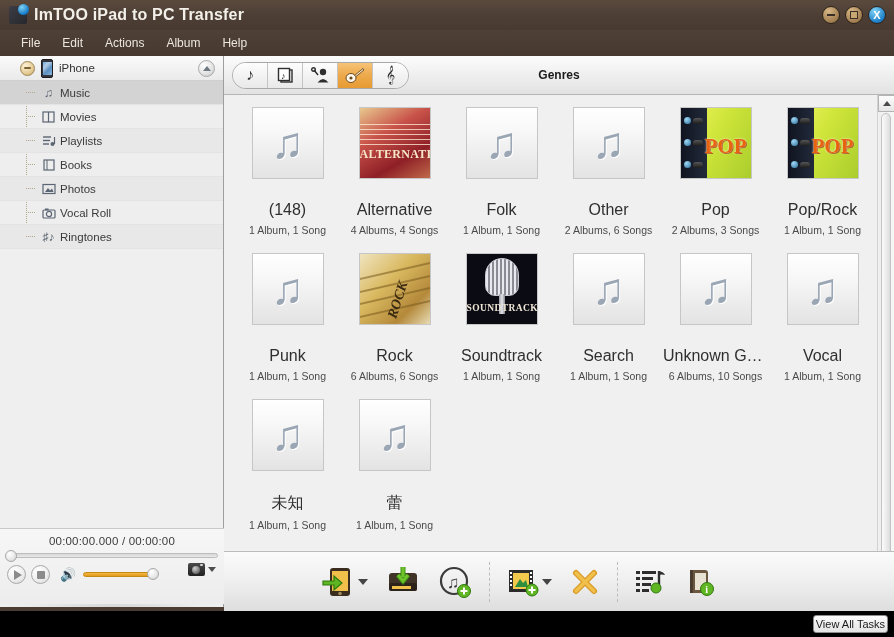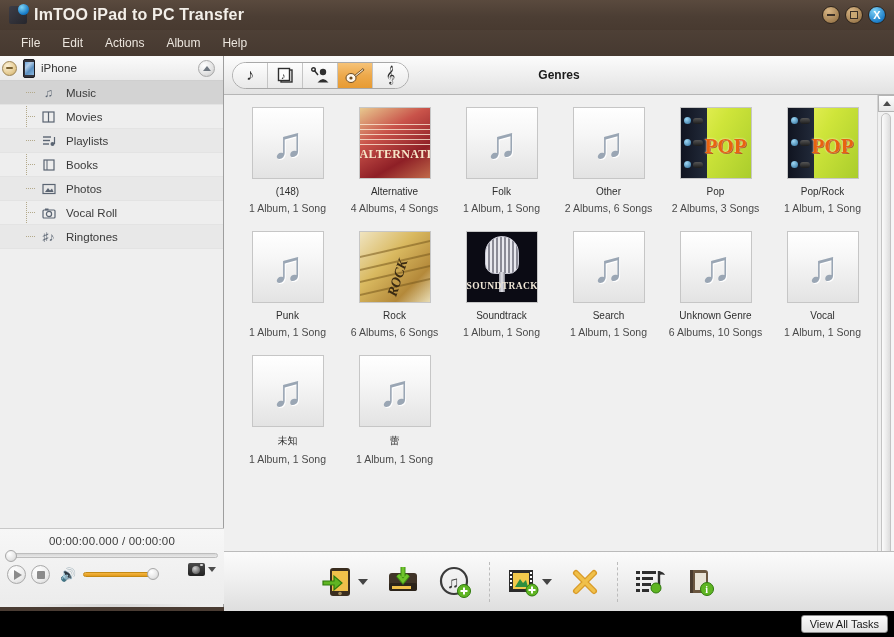--- a/index.html
+++ b/index.html
@@ -69,21 +69,21 @@
 
   
   .sidebar {
     position: absolute; left: 0; top: 0; width: 224px; height: 551px;
     background: #eeeeee; border-right: 1px solid #9e9e9e;
     display: flex; flex-direction: column;
   }
   .device-row {
     height: 25px; display: flex; align-items: center; position: relative;
     background: linear-gradient(to bottom, #fbfbfb, #eaeaea);
-    border-bottom: 1px solid #cfcfcf; padding-left: 2px; flex: 0 0 auto;
+    border-bottom: 1px solid #cfcfcf; padding-left: 20px; flex: 0 0 auto;
   }
   .circ-btn {
     width: 15px; height: 15px; border-radius: 50%;
     background: radial-gradient(circle at 35% 30%, #fdf2d8, #e3c98f 65%, #bfa164);
     border: 1px solid #9e8554; display: flex; align-items: center; justify-content: center;
   }
   .circ-btn .m { width: 7px; height: 2px; background: #7c6333; border-radius: 1px; }
   .iphone-ico {
     width: 12px; height: 19px; margin: 0 6px 0 6px; border-radius: 2px;
     background: #35353d; border: 1px solid #1d1d22; position: relative;
@@ -119,21 +119,21 @@
   }
   .tree-line {
     position: absolute; left: 26px; top: 25px; width: 1px; height: 156px;
     border-left: 1px dotted #b3a98a;
   }
   .nav-ico {
     position: absolute; left: 41px; width: 15px; height: 15px;
     display: flex; align-items: center; justify-content: center;
     color: #5a6472; font-size: 12px;
   }
-  .nav-label { margin-left: 26px; }
+  .nav-label { margin-left: 20px; }
   .sidebar-filler { flex: 1 1 auto; background: #efefef; position: relative; }
   .collapse-bar {
     position: absolute; left: 0; bottom: 0; width: 100%; height: 26px;
     background: radial-gradient(ellipse at 50% 115%, #d4d4d4 0%, #ececec 55%, #f2f2f2 100%);
     border-top: 1px solid #dcdcdc;
   }
   .collapse-bar:after {
     content: ""; position: absolute; left: 50%; margin-left: -6px; top: 8px;
     width: 0; height: 0; border-left: 6px solid transparent;
     border-right: 6px solid transparent; border-bottom: 7px solid #5b4228;
@@ -249,21 +249,21 @@
     align-items: center;
   }
   .art {
     width: 72px; height: 72px; border: 1px solid #c6c6c6;
     background: linear-gradient(to bottom, #ffffff 0%, #f7f7f7 35%, #e3e3e3 100%);
     display: flex; align-items: center; justify-content: center; overflow: hidden;
     position: relative;
   }
   .art .note { font-size: 44px; color: #9aa6b4; line-height: 1; text-shadow: 1px 1px 0 #fff; }
   .cell-name {
-    margin-top: 7px; font-size: 10px; color: #2f2f2f; text-align: center;
+    margin-top: 22px; font-size: 16px; color: #2f2f2f; text-align: center;
     max-width: 105px; overflow: hidden; white-space: nowrap; text-overflow: ellipsis;
   }
   .cell-sub { margin-top: 5px; font-size: 10.5px; color: #4a4a4a; text-align: center; }
 
   
   .art-alt {
     background: linear-gradient(150deg, #e8c98f 0%, #c9534a 35%, #8e1f26 70%, #c06a4a 100%);
   }
   .art-alt .lbl {
     position: absolute; bottom: 16px; left: 0; right: 0; text-align: center;
@@ -390,21 +390,21 @@
   }
 
   .blackbar {
     position: absolute; left: 0; top: 611px; width: 894px; height: 26px;
     background: #000;
   }
   .viewtasks {
     position: absolute; right: 6px; top: 4px; height: 18px;
     background: linear-gradient(to bottom, #fbfbfb, #e4e4e4);
     border: 1px solid #8c8c8c; border-radius: 3px;
-    display: flex; align-items: center; padding: 0 8px;
+    display: flex; align-items: center; padding: 0 2px;
     font-size: 11px; color: #1a1a1a; margin-left: 12px;
   }
 </style>
 </head>
 <body>
 
 <div id="app">
 
   <div class="titlebar">
     <div class="title-icon"></div>

